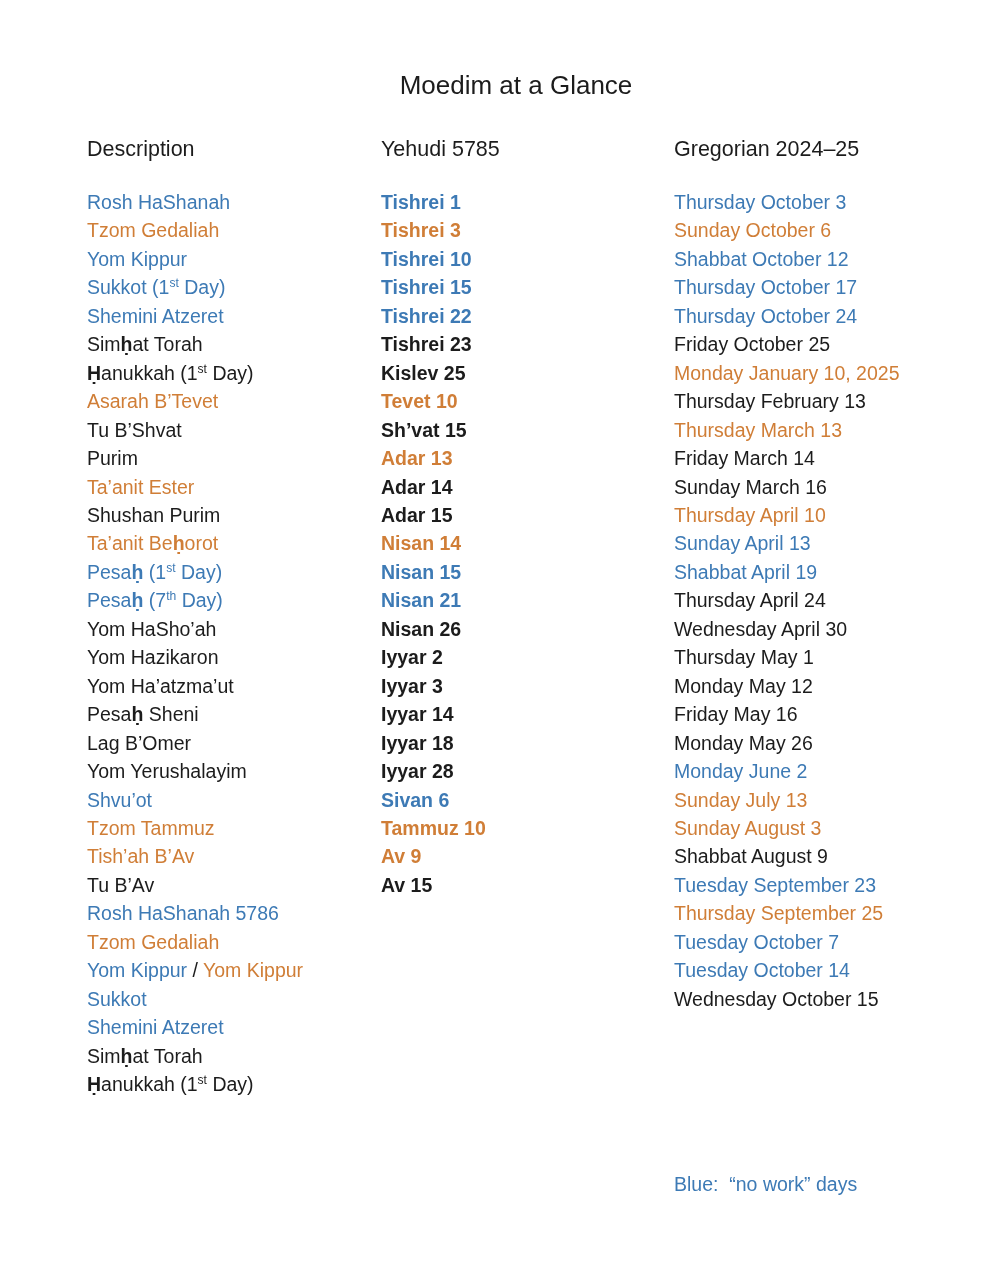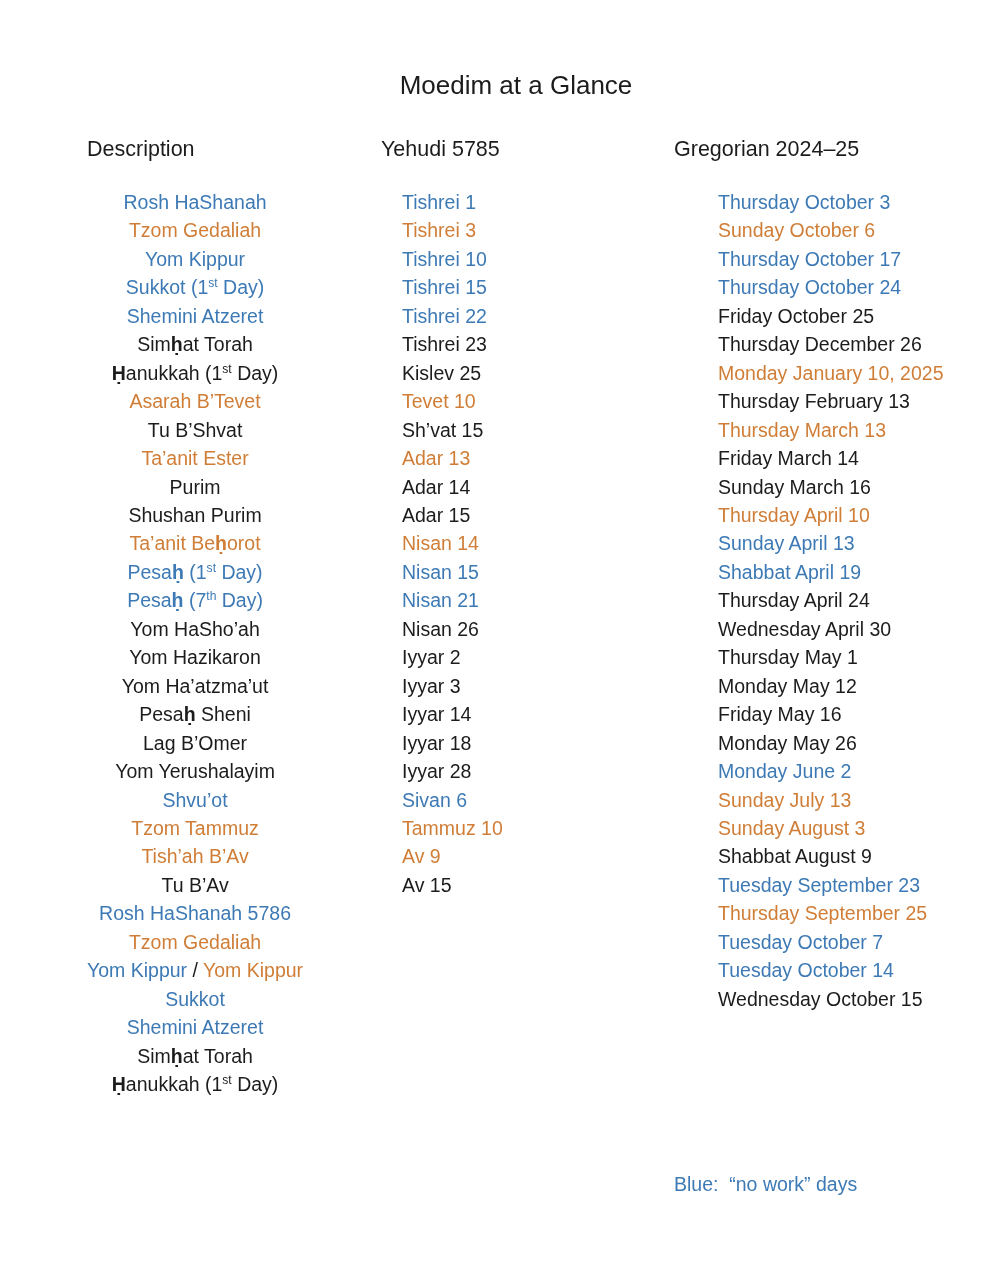--- a/index.html
+++ b/index.html
@@ -10,23 +10,23 @@
   }
   .title {
     position:absolute; top:52px; left:0; width:100%; text-align:center;
     font-size:26px; font-weight:normal; margin:18px; color:var(--black);
   }
   .colhdr { position:absolute; top:137px; font-size:21.5px; color:var(--black); }
   #hdr-desc { left:87px; }
   #hdr-heb  { left:381px; }
   #hdr-greg { left:674px;text-align:center; }
   .col { position:absolute; top:188px; font-size:19.5px; line-height:28.45px; }
-  #col-desc { left:87px;text-align:center; }
-  #col-heb  { left:402px; }
-  #col-greg { left:674px;margin-left:44px; }
+  #col-desc { left:87px; }
+  #col-heb  { left:381px;font-weight:bold; }
+  #col-greg { left:674px; }
   .row-line { white-space:pre; }
   .legend {
     position:absolute; left:674px; top:1170px;
     font-size:19.5px; line-height:28.45px;
   }
   .legend-line { white-space:pre; }
   .blue   { color:var(--blue); }
   .orange { color:var(--orange); }
   .black  { color:var(--black); }
   sup { font-size:62%; vertical-align:super; line-height:0; }
@@ -45,22 +45,22 @@
   <div class="col" id="col-desc">
       <div class="row-line"><span class="blue">Rosh HaShanah</span></div>
       <div class="row-line"><span class="orange">Tzom Gedaliah</span></div>
       <div class="row-line"><span class="blue">Yom Kippur</span></div>
       <div class="row-line"><span class="blue">Sukkot (1<sup>st</sup> Day)</span></div>
       <div class="row-line"><span class="blue">Shemini Atzeret</span></div>
       <div class="row-line"><span class="black">Sim<b>ḥ</b>at Torah</span></div>
       <div class="row-line"><span class="black"><b>Ḥ</b>anukkah (1<sup>st</sup> Day)</span></div>
       <div class="row-line"><span class="orange">Asarah B’Tevet</span></div>
       <div class="row-line"><span class="black">Tu B’Shvat</span></div>
+      <div class="row-line"><span class="black">Purim</span></div>
       <div class="row-line"><span class="orange">Ta’anit Ester</span></div>
-      <div class="row-line"><span class="black">Purim</span></div>
       <div class="row-line"><span class="black">Shushan Purim</span></div>
       <div class="row-line"><span class="orange">Ta’anit Be<b>ḥ</b>orot</span></div>
       <div class="row-line"><span class="blue">Pesa<b>ḥ</b> (1<sup>st</sup> Day)</span></div>
       <div class="row-line"><span class="blue">Pesa<b>ḥ</b> (7<sup>th</sup> Day)</span></div>
       <div class="row-line"><span class="black">Yom HaSho’ah</span></div>
       <div class="row-line"><span class="black">Yom Hazikaron</span></div>
       <div class="row-line"><span class="black">Yom Ha’atzma’ut</span></div>
       <div class="row-line"><span class="black">Pesa<b>ḥ</b> Sheni</span></div>
       <div class="row-line"><span class="black">Lag B’Omer</span></div>
       <div class="row-line"><span class="black">Yom Yerushalayim</span></div>
@@ -99,24 +99,24 @@
       <div class="row-line"><span class="black">Iyyar 18</span></div>
       <div class="row-line"><span class="black">Iyyar 28</span></div>
       <div class="row-line"><span class="blue">Sivan 6</span></div>
       <div class="row-line"><span class="orange">Tammuz 10</span></div>
       <div class="row-line"><span class="orange">Av 9</span></div>
       <div class="row-line"><span class="black">Av 15</span></div>
     </div>
   <div class="col" id="col-greg">
       <div class="row-line"><span class="blue">Thursday October 3</span></div>
       <div class="row-line"><span class="orange">Sunday October 6</span></div>
+      <div class="row-line"><span class="blue">Shabbat October 12</span></div>
       <div class="row-line"><span class="blue">Thursday October 17</span></div>
       <div class="row-line"><span class="blue">Thursday October 24</span></div>
       <div class="row-line"><span class="black">Friday October 25</span></div>
-      <div class="row-line"><span class="black">Thursday December 26</span></div>
       <div class="row-line"><span class="orange">Monday January 10, 2025</span></div>
       <div class="row-line"><span class="black">Thursday February 13</span></div>
       <div class="row-line"><span class="orange">Thursday March 13</span></div>
       <div class="row-line"><span class="black">Friday March 14</span></div>
       <div class="row-line"><span class="black">Sunday March 16</span></div>
       <div class="row-line"><span class="orange">Thursday April 10</span></div>
       <div class="row-line"><span class="blue">Sunday April 13</span></div>
       <div class="row-line"><span class="blue">Shabbat April 19</span></div>
       <div class="row-line"><span class="black">Thursday April 24</span></div>
       <div class="row-line"><span class="black">Wednesday April 30</span></div>

